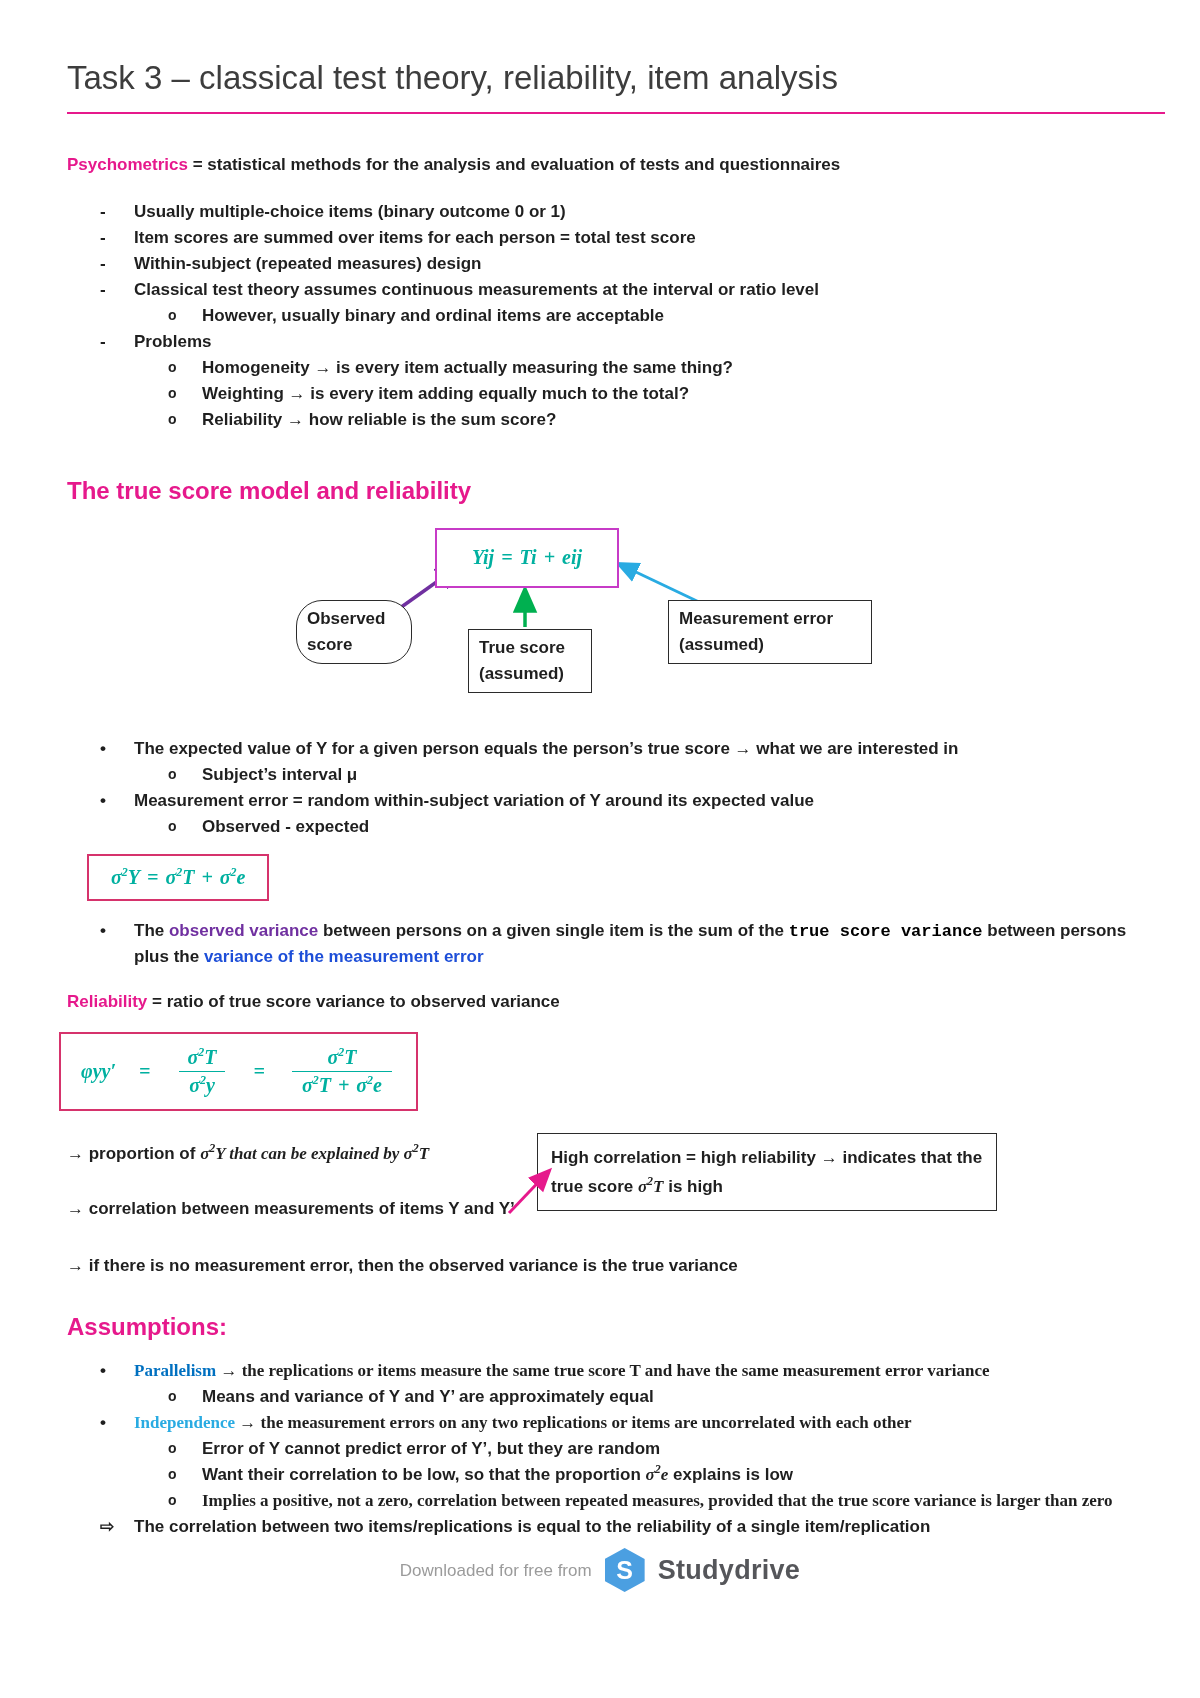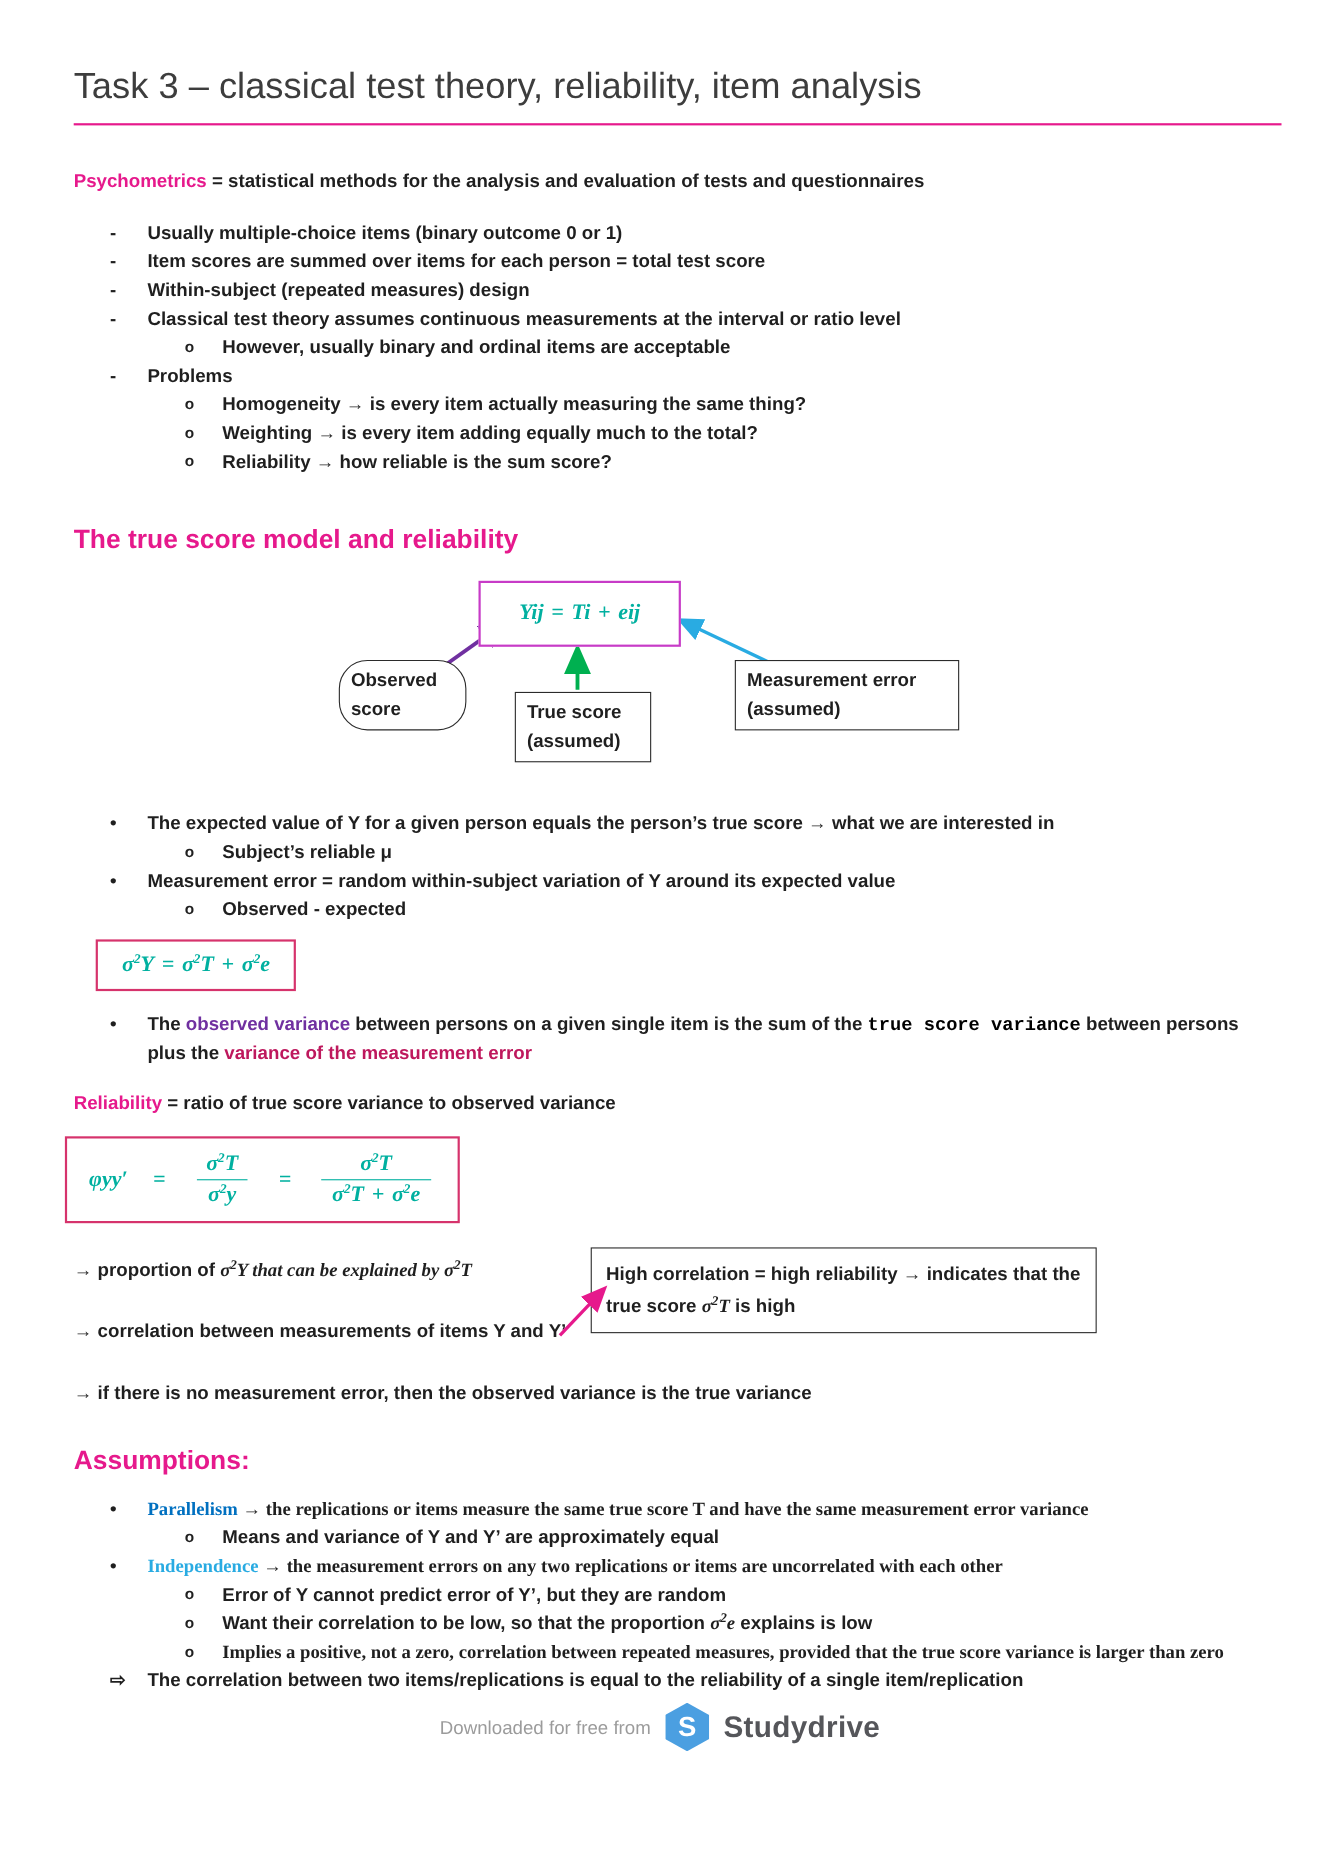--- a/index.html
+++ b/index.html
@@ -11,21 +11,21 @@
   }
   
   .title {
     font-size:33px; font-weight:400; color:#3d3d3d; line-height:1.2;
     margin:0; padding-bottom:14px; border-bottom:2px solid #e6198c;
   }
   
   .pink  { color:#e6198c; font-weight:700; }
   .c-purple { color:#7030a0; }
   .c-green  { color:#000000;font-family:Liberation Mono, monospace; }
-  .c-cyan   { color:#be185d; }
+  .c-cyan   { color:#1d4ed8; }
   .c-blue   { color:#0070c0; font-weight:700; }
   .c-cyanb  { color:#29abe2; font-weight:700; }
   .bold { font-weight:700; }
   .teal { color:#00b0a0; }
   .m { font-family:"Liberation Serif", serif; font-style:italic; }
   .msup sup { font-size:12px; line-height:0; }
   .op { margin:0 7px; }
   
   .li { display:flex; margin:1px 0; }
   .li .mk { flex:0 0 34px; }
@@ -39,21 +39,21 @@
   .h2 { font-size:24px; font-weight:700; color:#e6198c; margin:44px 0 18px 0; line-height:1.25; }
   
   .diagram { position:relative; height:192px; margin:14px 0 20px 0; }
   .dia-svg { position:absolute; left:0; top:0; }
   .fbox {
     position:absolute; left:368px; top:4px; width:180px; height:56px;
     border:2px solid #c73bc7; display:flex; align-items:center; justify-content:center;
     font-size:20px; background:#fff;
   }
   .dbox { position:absolute; border:1.5px solid #2b2b2b; padding:5px 10px; background:#fff; line-height:26px; }
-  .dbox-observed { left:241px; top:76px; width:94px;border-radius:26px; }
+  .dbox-observed { left:229px; top:76px; width:94px;border-radius:26px; }
   .dbox-true     { left:401px; top:105px; width:102px; }
   .dbox-error    { left:601px; top:76px; width:182px; }
   
   .fwrap {
     display:inline-block; border:2px solid #d6336c; padding:9px 22px;
     margin:14px 0 16px 20px; font-size:20px; background:#fff;
   }
   .relbox {
     display:inline-flex; align-items:center; border:2px solid #d6336c;
     padding:10px 20px; margin:12px 0 18px -8px; font-size:20px; background:#fff;gap:16px;
@@ -174,21 +174,21 @@
     </div>
   </div>
 
   <div>
     <div class="li l1">
         <span class="mk">•</span>
         <span class="txt"><span>The </span><span class="bold">expected value</span><span> of Y for a given person equals the person’s true score → what we are interested in</span></span>
       </div>
     <div class="li l2">
         <span class="mk">o</span>
-        <span class="txt">Subject’s reliable μ</span>
+        <span class="txt">Subject’s interval μ</span>
       </div>
     <div class="li l1">
         <span class="mk">•</span>
         <span class="txt"><span class="bold">Measurement error</span><span> = random within-subject variation of Y around its expected value</span></span>
       </div>
     <div class="li l2">
         <span class="mk">o</span>
         <span class="txt">Observed - expected</span>
       </div>
   </div>

